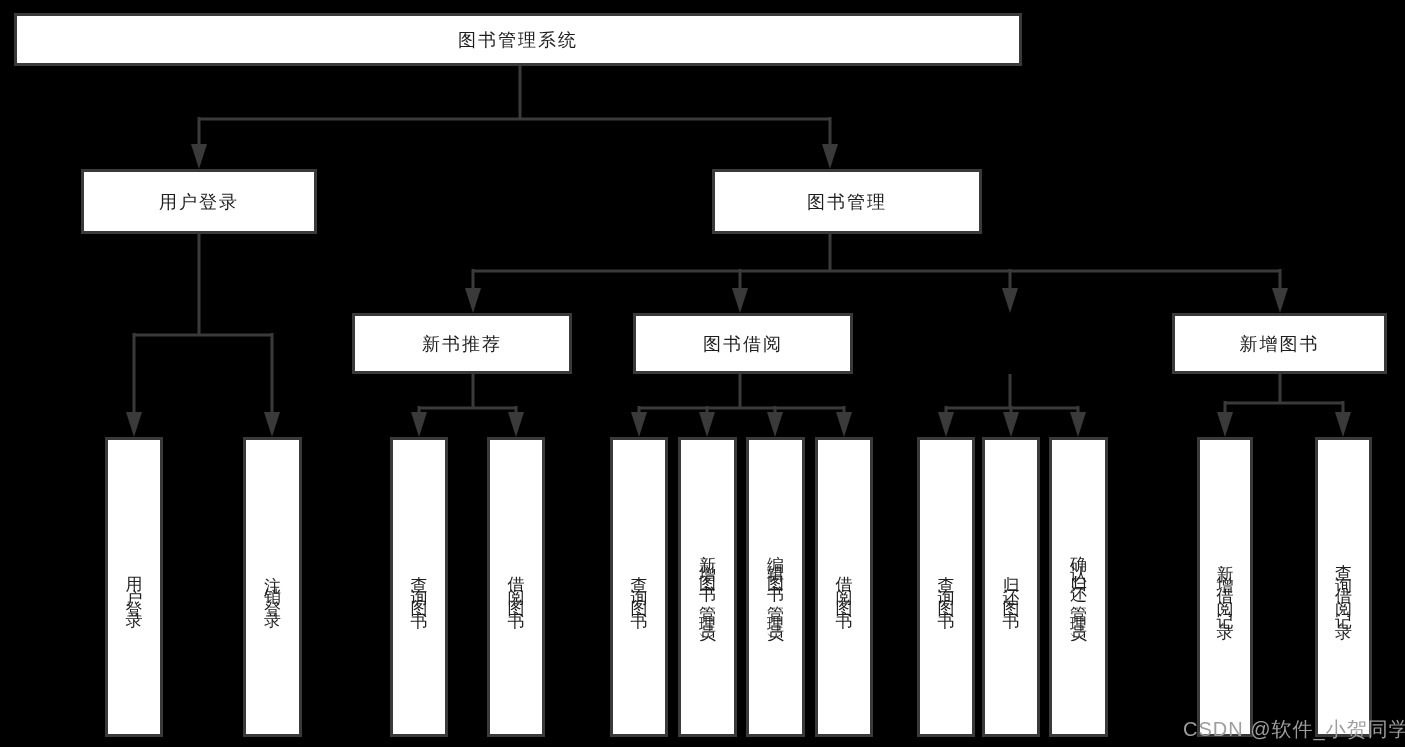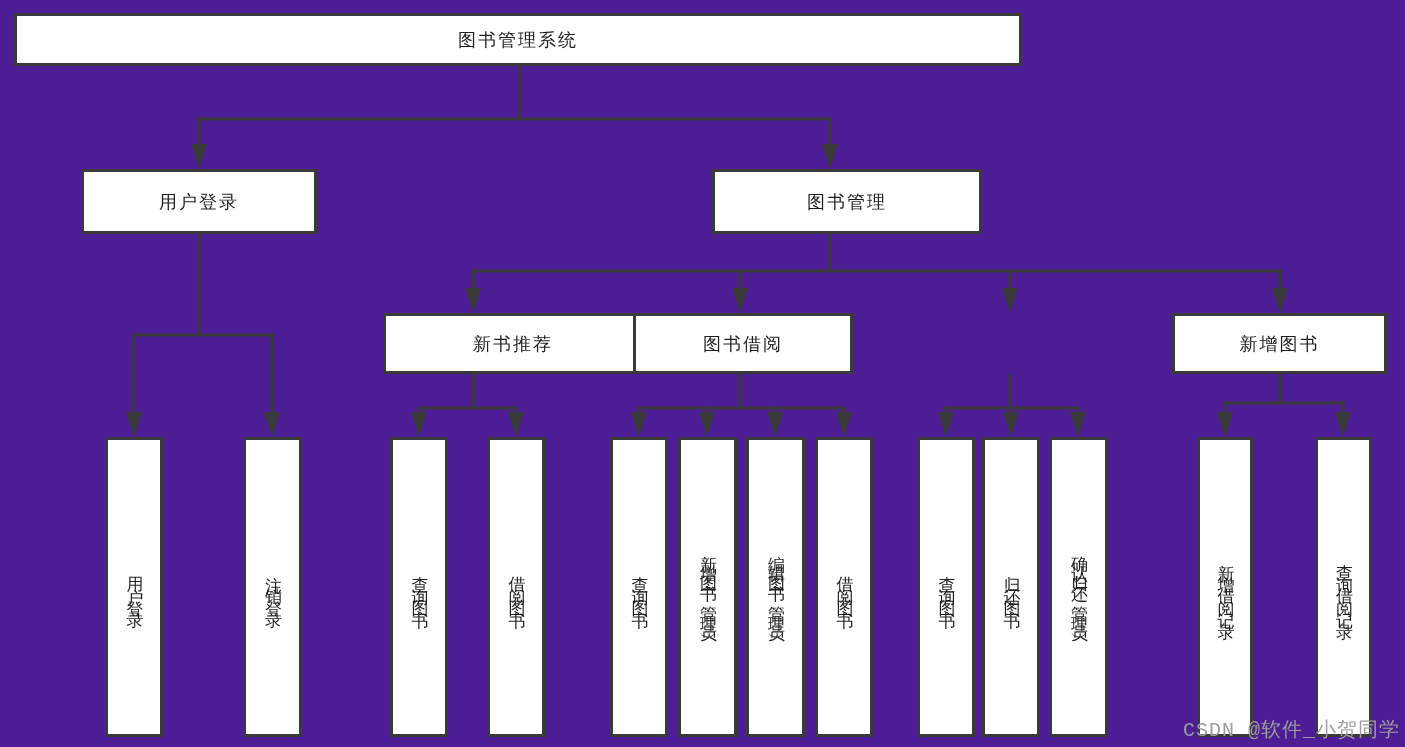--- a/index.html
+++ b/index.html
@@ -4,22 +4,22 @@
 <style>
   :root{
     --line:#3a3a3a;
     --text:#1e1e1e;
     --wm:#9d9d9d;
   }
   html,body{margin:0;padding:0;background:#fff;}
   #stage{
     position:relative;
     width:1405px;height:747px;
-    background:#4c1d95;
-    font-family:Liberation Mono, monospace;
+    background:#000000;
+    font-family:Liberation Sans, sans-serif;
     color:var(--text);
     overflow:hidden;
   }
   #wires{position:absolute;left:0;top:0;width:1405px;height:747px;}
   .box{
     position:absolute;
     box-sizing:border-box;
     background:#ffffff;
     border:3px solid var(--line);
     display:flex;
@@ -95,21 +95,21 @@
     <span class="root-label">图书管理系统</span>
   </div>
 
   <div class="box" style="left:81px;top:169px;width:236px;height:65px;">
     <span class="hlabel">用户登录</span>
   </div>
   <div class="box" style="left:712px;top:169px;width:270px;height:65px;">
     <span class="hlabel">图书管理</span>
   </div>
 
-  <div class="box" style="left:383px;top:313px;width:260px;height:61px;">
+  <div class="box" style="left:352px;top:313px;width:220px;height:61px;">
     <span class="hlabel">新书推荐</span>
   </div>
   <div class="box" style="left:633px;top:313px;width:220px;height:61px;">
     <span class="hlabel">图书借阅</span>
   </div>
   <div class="box" style="left:1172px;top:313px;width:215px;height:61px;">
     <span class="hlabel">新增图书</span>
   </div>
 
   <div class="box leaf" style="left:105px;top:437px;width:58px;height:300px;">

